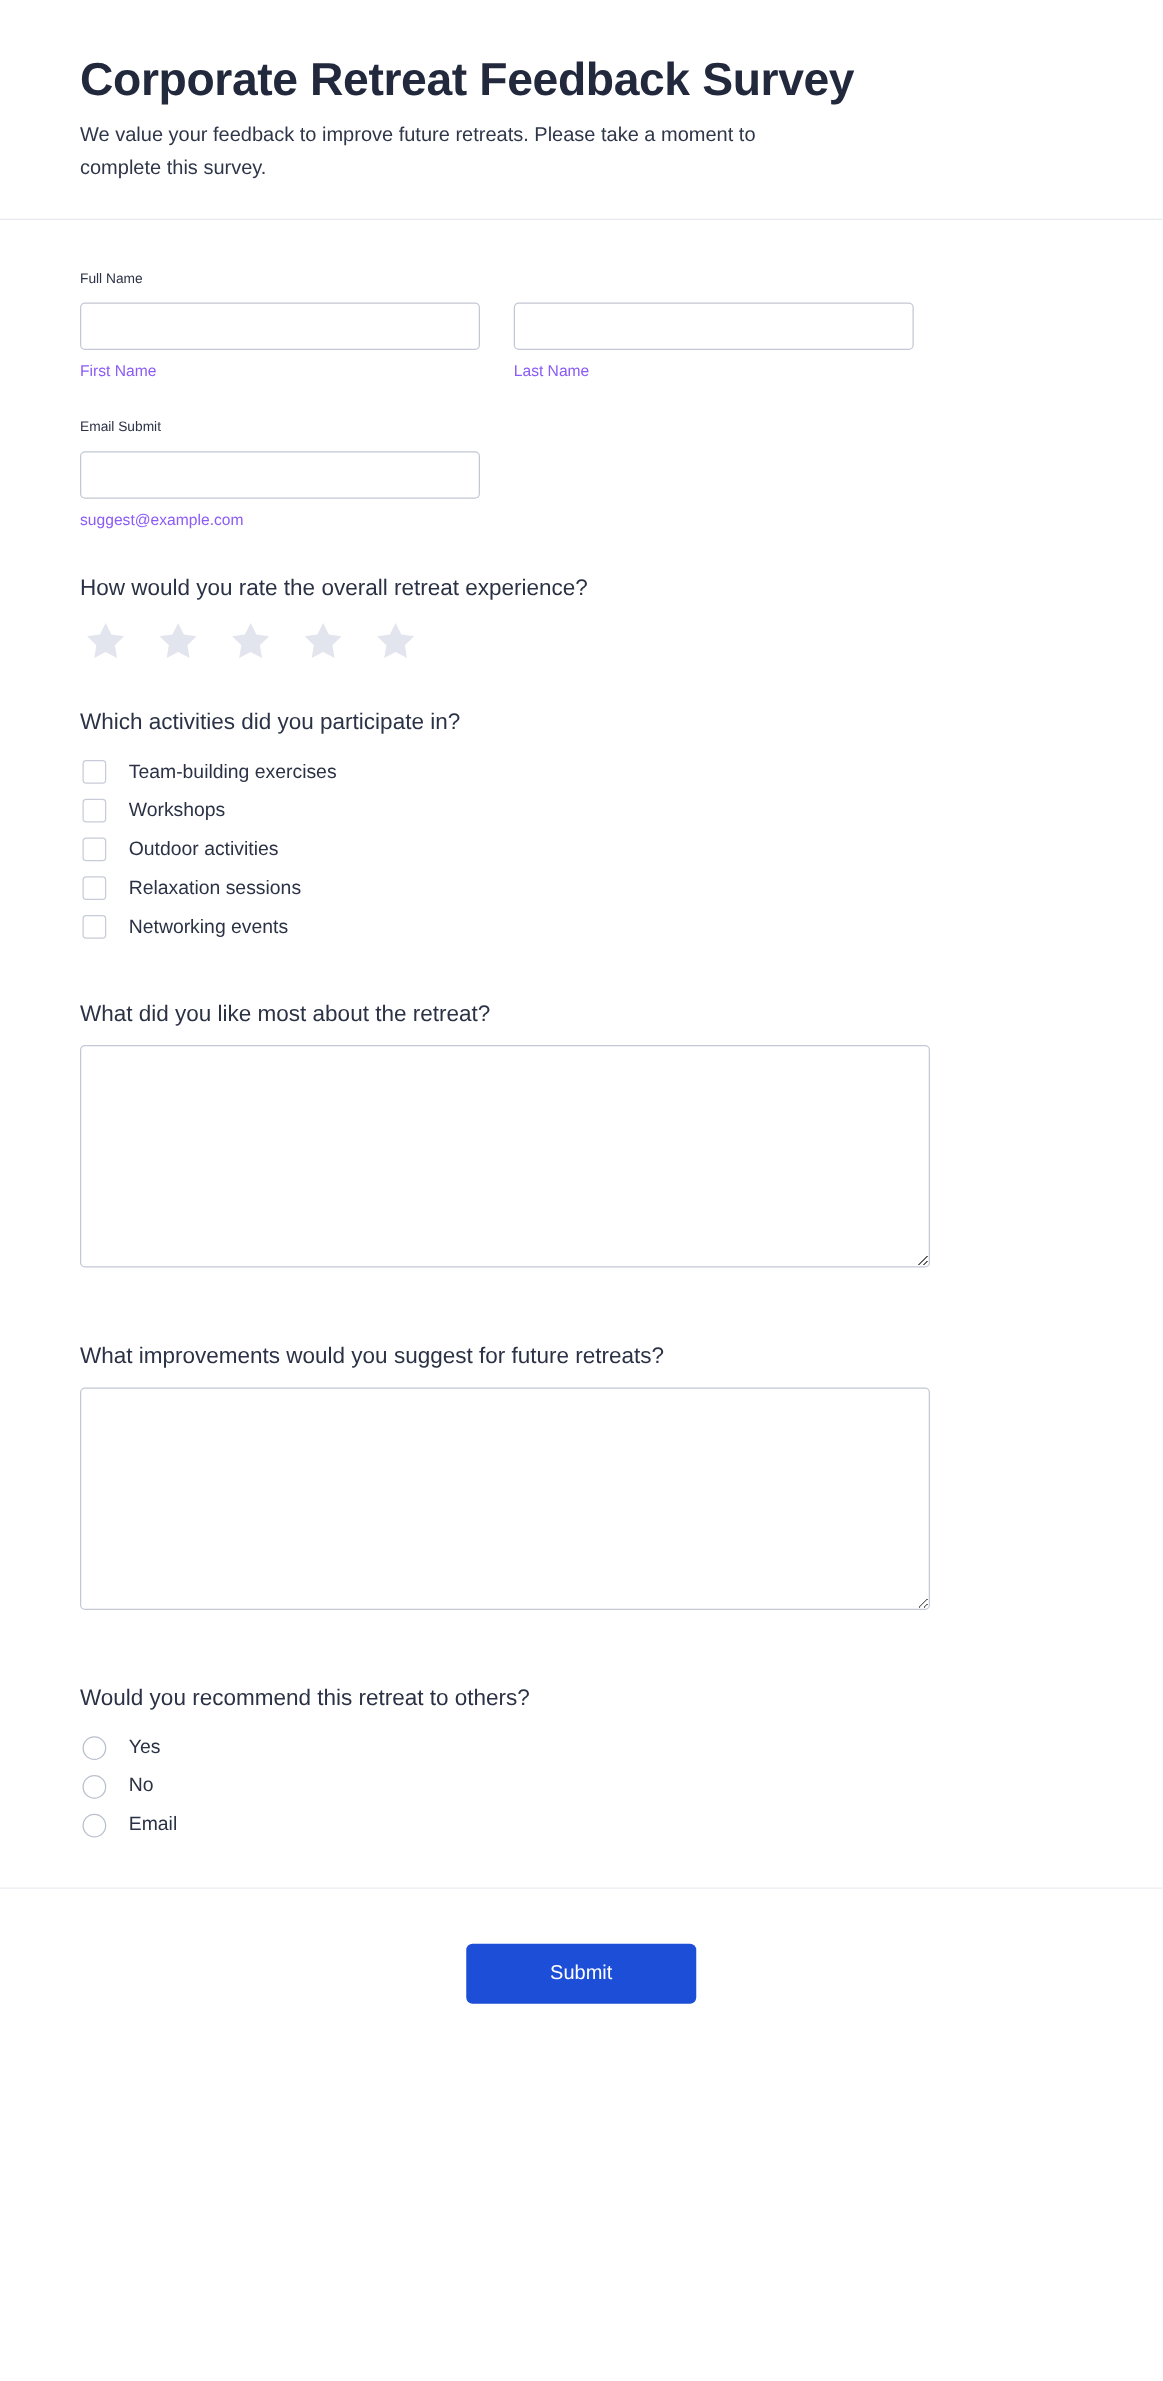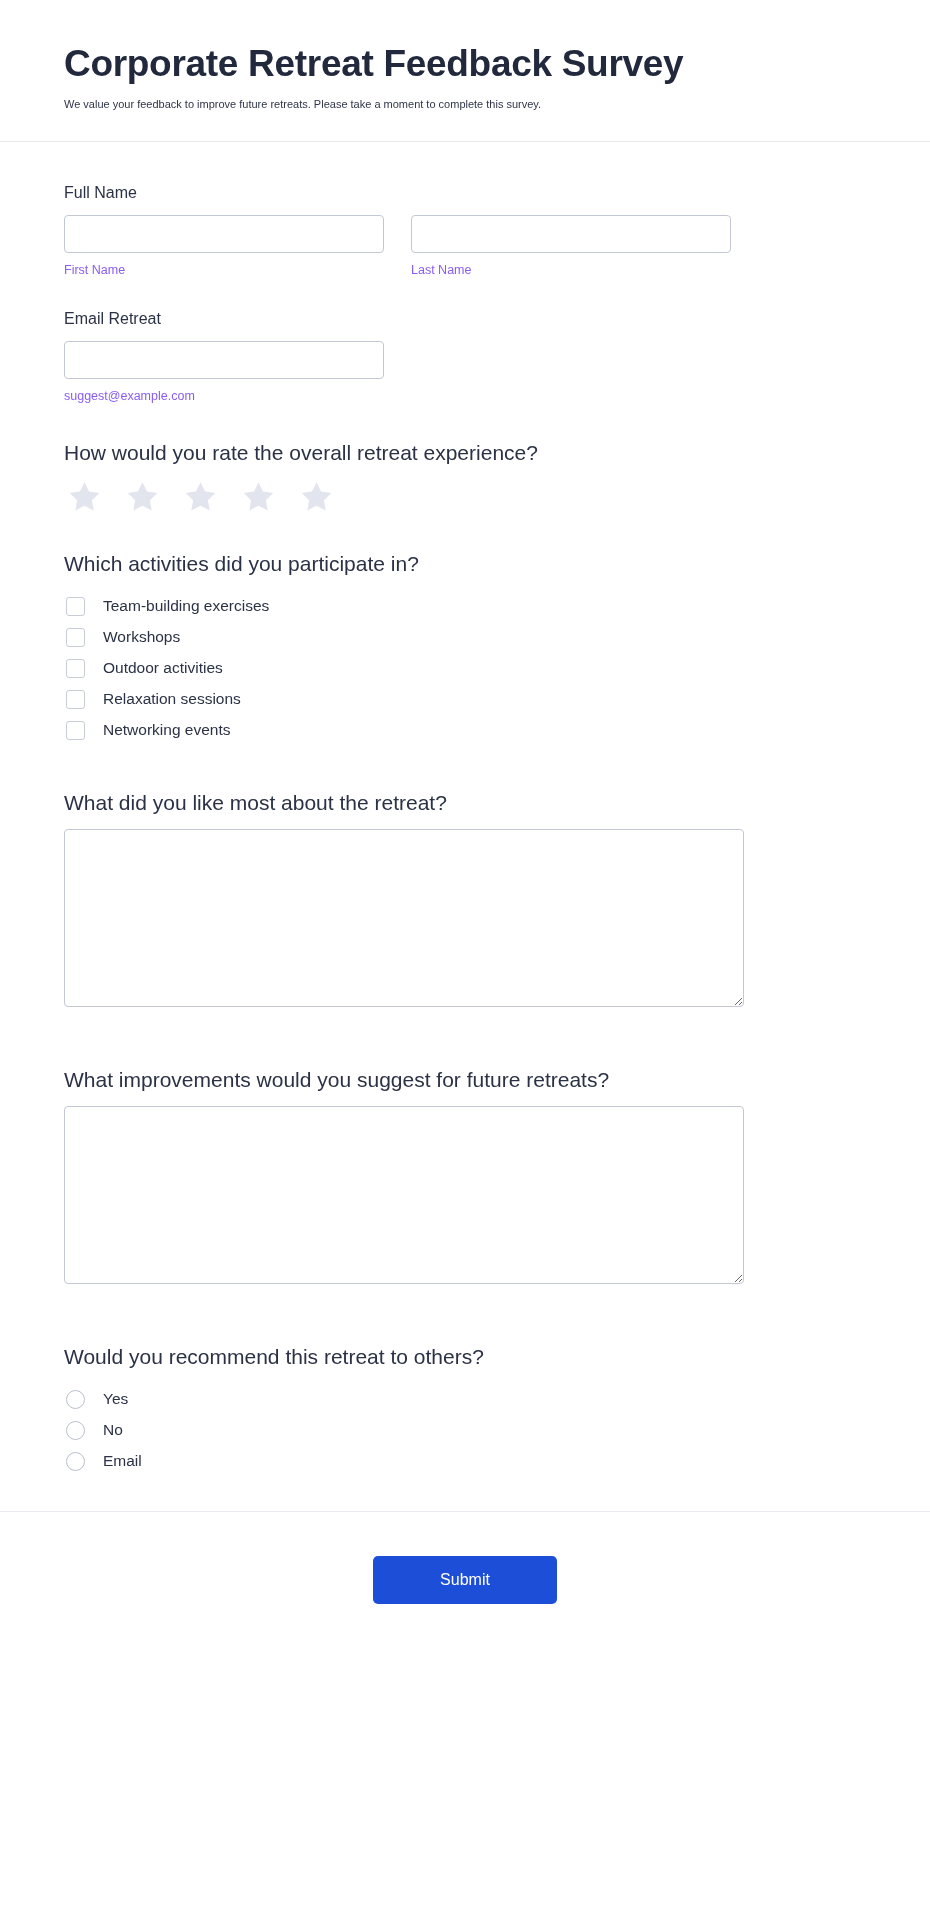--- a/index.html
+++ b/index.html
@@ -30,46 +30,46 @@
   }
   .form-title {
     font-size: 37px;
     line-height: 1.18;
     font-weight: 700;
     color: #22293d;
     letter-spacing: -0.3px;
     margin: 0 0 10px 0;
   }
   .form-subtitle {
-    font-size: 11px;
+    font-size: 16px;
     line-height: 1.62;
     font-weight: 400;
     color: #2f3649;
     margin: 0;
     max-width: 600px;
   }
 
   
   .form-body {
     padding: 40px 64px 0 64px;
   }
   .field-block {
     margin-bottom: 30px;
   }
   .field-label {
     display: block;
-    font-size: 16px;
+    font-size: 11px;
     font-weight: 500;
     color: #2b3245;
     margin-bottom: 10px;
     line-height: 1.4;
   }
   .question-label {
     display: block;
-    font-size: 21px;
+    font-size: 18px;
     font-weight: 500;
     color: #2b3245;
     margin-bottom: 12px;
     line-height: 1.4;
   }
 
   
   .text-input {
     display: block;
     width: 100%;
@@ -217,21 +217,21 @@
           <span class="sub-label">First Name</span>
         </div>
         <div class="name-col">
           <input class="text-input" type="text" placeholder="" style="">
           <span class="sub-label">Last Name</span>
         </div>
       </div>
     </div>
 
     <div class="field-block" style="margin-bottom:34px;">
-      <span class="field-label">Email Retreat</span>
+      <span class="field-label">Email Submit</span>
       <div class="email-col">
         <input class="text-input" type="email" placeholder="" style="">
         <span class="sub-label">suggest@example.com</span>
       </div>
     </div>
 
     <div class="field-block" style="margin-bottom:34px;">
       <span class="question-label">How would you rate the overall retreat experience?</span>
       <div class="star-row">
         <button class="star-btn" type="button">

